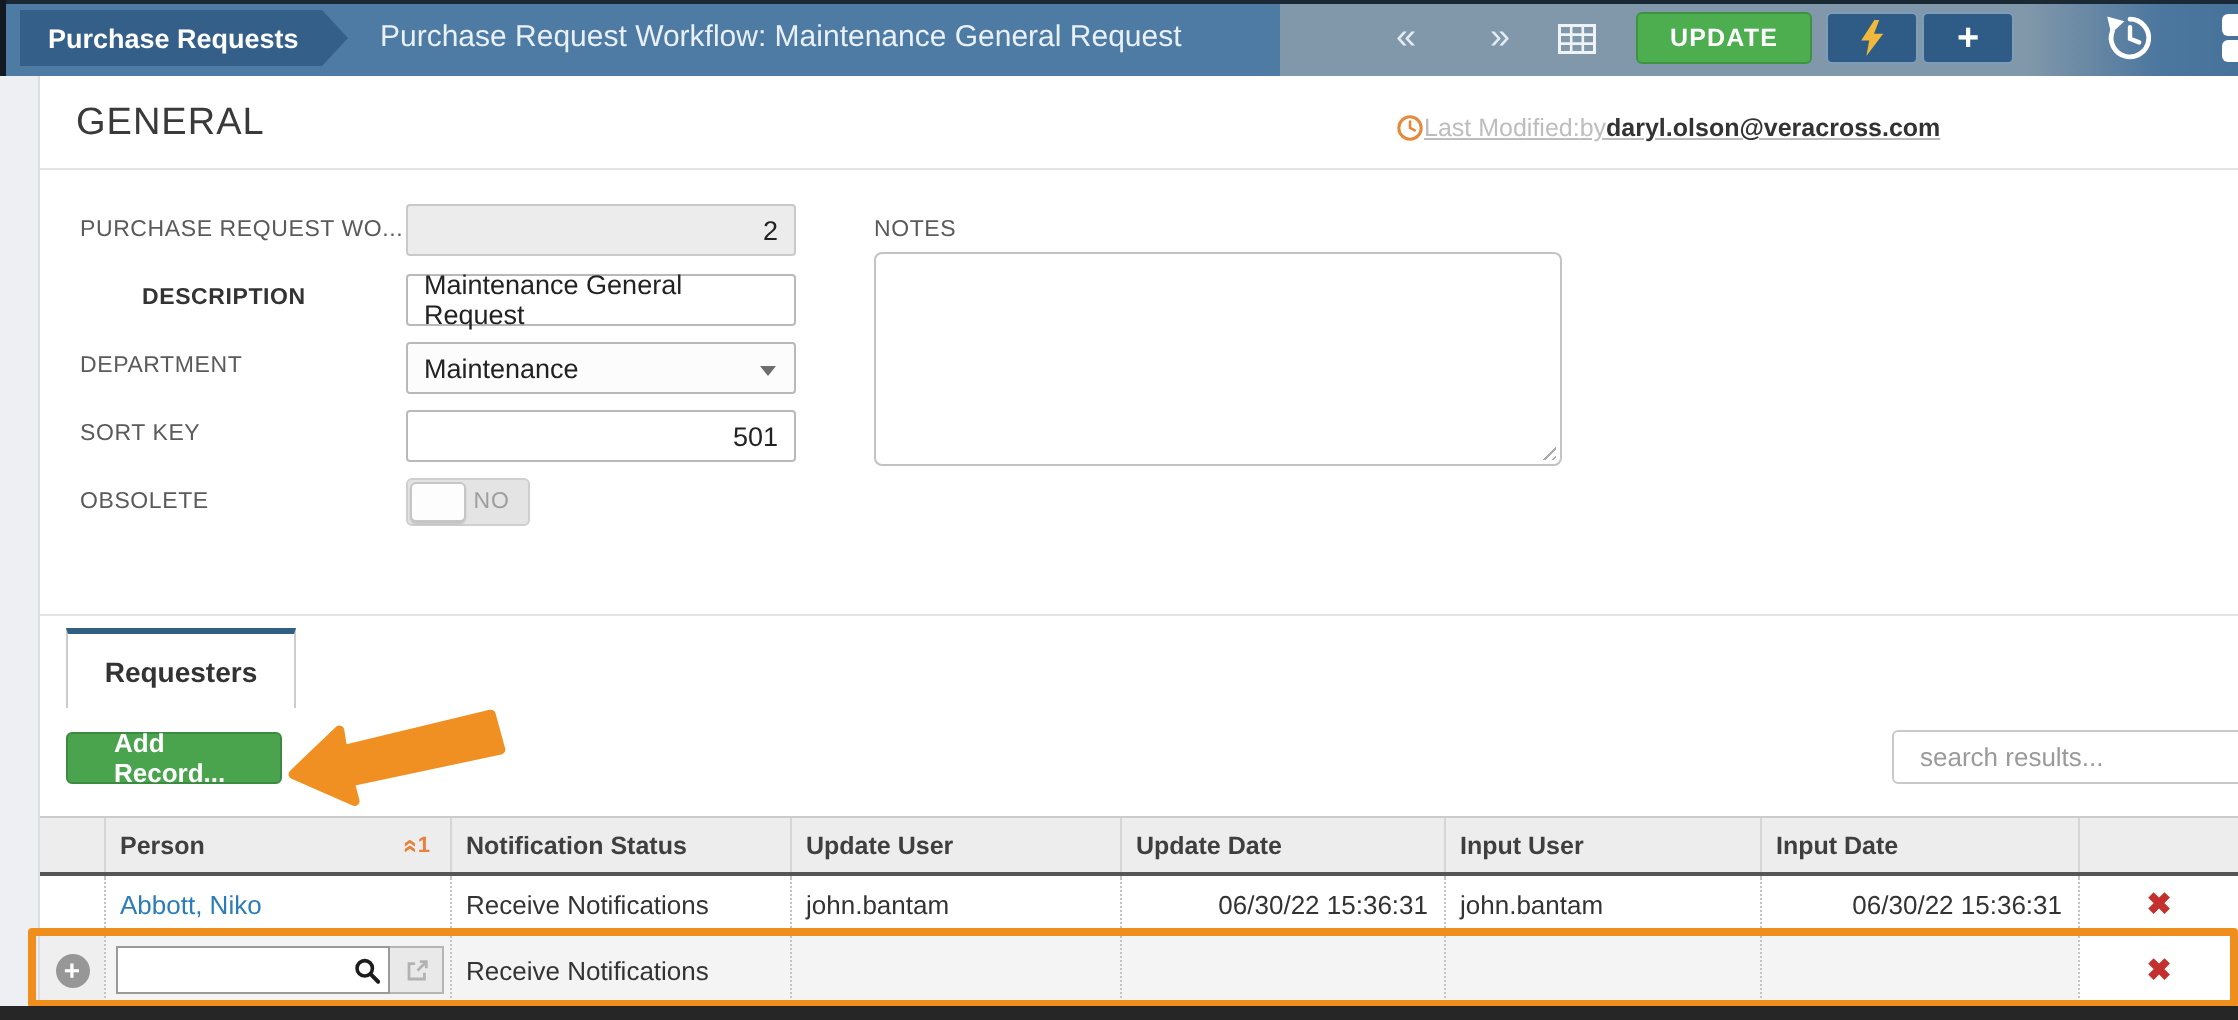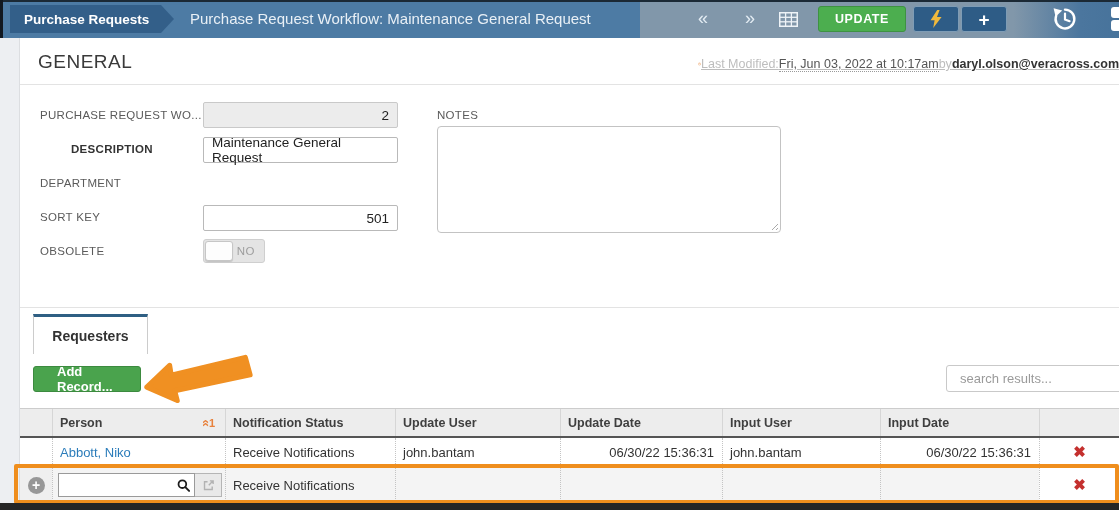--- a/index.html
+++ b/index.html
@@ -188,38 +188,41 @@
   <div class="gutter"></div>
 
   <div class="section-title">GENERAL</div>
 
   <div class="last-modified">
     <svg width="14" height="14" viewBox="0 0 14 14">
       <circle cx="7" cy="7" r="5.6" fill="none" stroke="#e8883a" stroke-width="1.5"></circle>
       <path d="M7 3.8 V7 L9.4 8.2" fill="none" stroke="#e8883a" stroke-width="1.3" stroke-linecap="round"></path>
     </svg>
     <span>Last Modified:</span>
-    <span class="lm-value">Fri, Jun 03, 2022 at 10:17am</span>
     <span>by</span>
     <span class="lm-user">daryl.olson@veracross.com</span>
   </div>
 
   <div class="divider" style="top:84px;"></div>
 
   <div class="f-label" style="top:109px;">PURCHASE REQUEST WO...</div>
   <div class="f-input disabled" style="top:102px;">
     <span>2</span>
   </div>
 
   <div class="f-label bold" style="top:143px;margin-left:31px;">DESCRIPTION</div>
   <div class="f-input" style="top:137px;">
     <span>Maintenance General Request</span>
   </div>
 
   <div class="f-label" style="top:177px;">DEPARTMENT</div>
+  <div class="f-input f-select" style="top:171px;">
+    <span>Maintenance</span>
+    <span class="caret"></span>
+  </div>
 
   <div class="f-label" style="top:211px;">SORT KEY</div>
   <div class="f-input num" style="top:205px;">
     <span>501</span>
   </div>
 
   <div class="f-label" style="top:245px;">OBSOLETE</div>
   <div class="toggle">
     <div class="toggle-knob"></div>
     <div class="toggle-text">NO</div>

